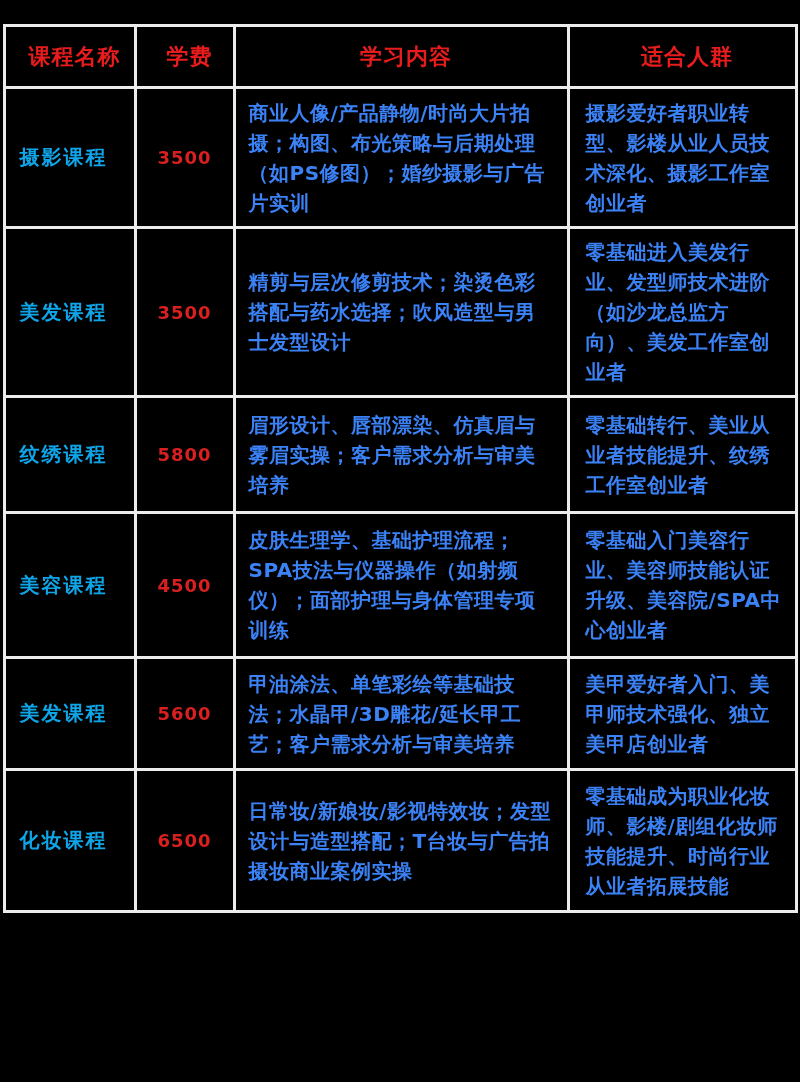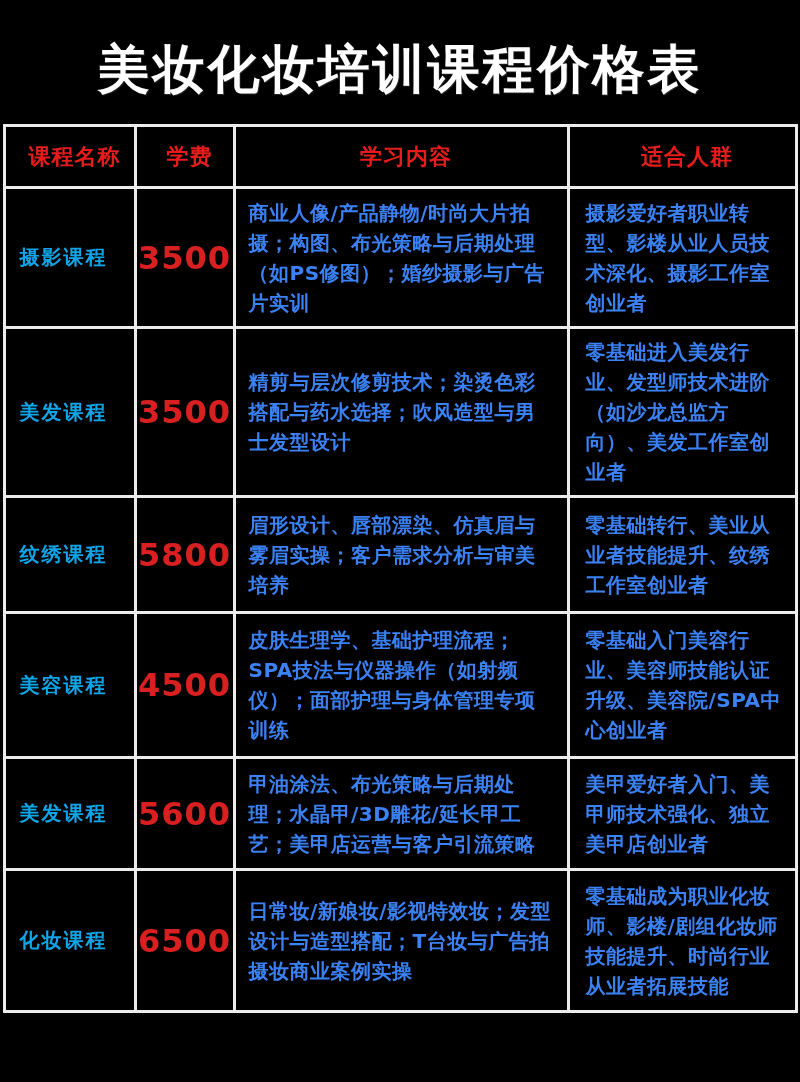--- a/index.html
+++ b/index.html
@@ -62,42 +62,41 @@
   td.course {
     color: #0ea5e9;
     font-size: 20px;
     font-weight: 800;
     padding-left: 14px;
     letter-spacing: 2px;
     white-space: nowrap;
   }
   td.price {
     color: #d92020;
-    font-size: 32px;
+    font-size: 18px;
     font-weight: 800;
     text-align: center;
     letter-spacing: 1px;
   }
   td.content, td.audience {
     color: #3b82f6;
     font-size: 20px;
     font-weight: 700;
     line-height: 30px;
     padding: 8px 12px 8px 13px;
     letter-spacing: 0.5px;
     text-align: left;
   }
   td.audience { padding-left: 16px; }
 </style>
 </head>
 <body>
 
 <div class="page">
 
-  <div class="title">美妆化妆培训课程价格表</div>
 
   <table class="price-table">
     <colgroup>
       <col class="c-course">
       <col class="c-price">
       <col class="c-content">
       <col class="c-audience">
     </colgroup>
     <thead>
       <tr class="head-row">
@@ -128,21 +127,21 @@
       </tr>
       <tr class="r3">
         <td class="course">美容课程</td>
         <td class="price">4500</td>
         <td class="content">皮肤生理学、基础护理流程；SPA技法与仪器操作（如射频仪）；面部护理与身体管理专项训练</td>
         <td class="audience">零基础入门美容行业、美容师技能认证升级、美容院/SPA中心创业者</td>
       </tr>
       <tr class="r4">
         <td class="course">美发课程</td>
         <td class="price">5600</td>
-        <td class="content">甲油涂法、布光策略与后期处理；水晶甲/3D雕花/延长甲工艺；美甲店运营与客户引流策略</td>
+        <td class="content">甲油涂法、单笔彩绘等基础技法；水晶甲/3D雕花/延长甲工艺；客户需求分析与审美培养</td>
         <td class="audience">美甲爱好者入门、美甲师技术强化、独立美甲店创业者</td>
       </tr>
       <tr class="r5">
         <td class="course">化妆课程</td>
         <td class="price">6500</td>
         <td class="content">日常妆/新娘妆/影视特效妆；发型设计与造型搭配；T台妆与广告拍摄妆商业案例实操</td>
         <td class="audience">零基础成为职业化妆师、影楼/剧组化妆师技能提升、时尚行业从业者拓展技能</td>
       </tr>
     </tbody>
   </table>

